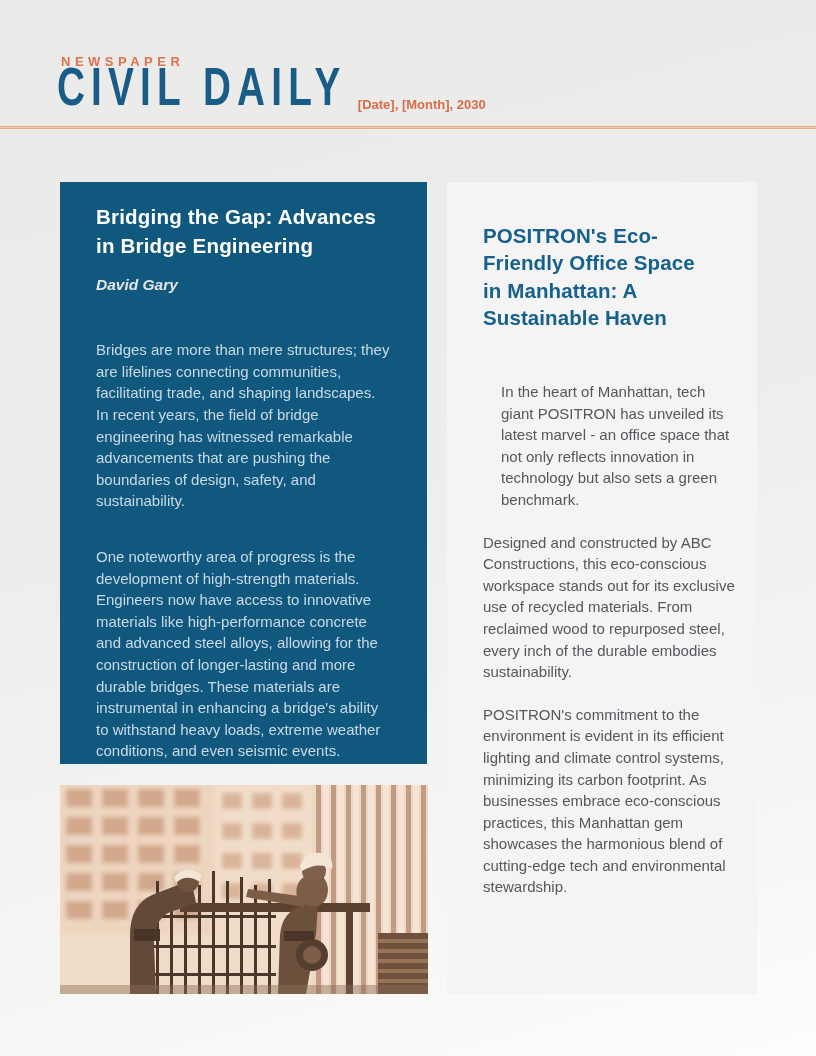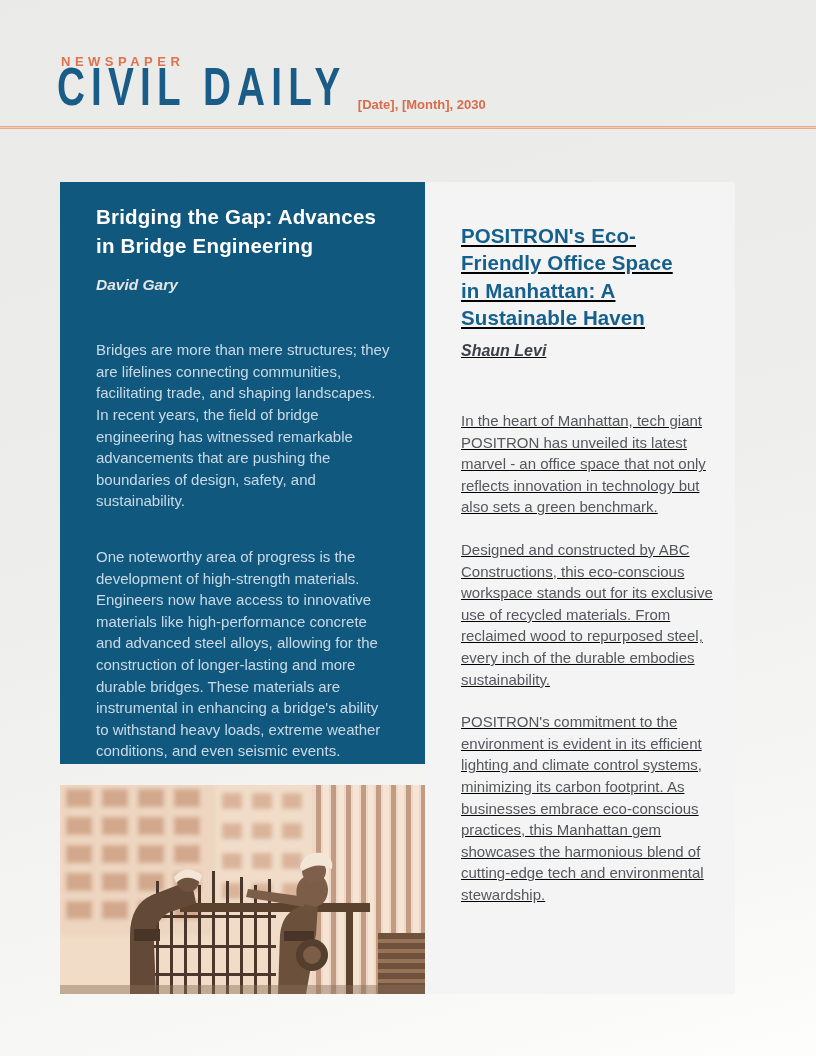--- a/index.html
+++ b/index.html
@@ -94,25 +94,24 @@
     position: absolute;
     left: 60px; top: 785px;
     width: 368px; height: 209px;
     overflow: hidden;
   }
   .photo svg { display: block; }
 
   
   .article-right {
     position: absolute;
-    left: 425px; top: 182px;
+    left: 447px; top: 182px;
     width: 310px; height: 812px;
     background: #f4f4f4;
     padding: 40px 22px 0 36px;
-    text-decoration: underline;
   }
   .article-right h2 {
     max-width: 218px;
     font-size: 20.5px;
     line-height: 1.33;
     font-weight: bold;
     color: #15608c;
     letter-spacing: 0.1px;
   }
   .article-right .byline {
@@ -121,21 +120,21 @@
     font-style: italic;
     font-weight: bold;
     color: #3c4049;
   }
   .article-right p {
     max-width: 252px;
     font-size: 15px;
     line-height: 1.44;
     color: #55575c;
   }
-  .article-right p.first { margin-top: 50px; }
+  .article-right p.first { margin-top: 50px; margin-left: 18px; }
   .article-right p.next  { margin-top: 21px; }
 </style>
 </head>
 <body>
 
 <div class="page">
 
   <div class="kicker">NEWSPAPER</div>
   <div class="masthead-row">
     <span class="masthead">CIVIL DAILY</span>
@@ -270,19 +269,18 @@
       </g>
 
       <rect x="0" y="200" width="368" height="9" fill="#7a6350" opacity="0.45"></rect>
 
       <rect x="0" y="0" width="368" height="209" fill="#e8b48e" opacity="0.14"></rect>
     </svg>
   </div>
 
   <section class="article-right">
     <h2>POSITRON's Eco-Friendly Office Space in Manhattan: A Sustainable Haven</h2>
-    <div class="byline">Shaun Levi</div>
     <p class="first">In the heart of Manhattan, tech giant POSITRON has unveiled its latest marvel - an office space that not only reflects innovation in technology but also sets a green benchmark.</p>
     <p class="next">Designed and constructed by ABC Constructions, this eco-conscious workspace stands out for its exclusive use of recycled materials. From reclaimed wood to repurposed steel, every inch of the durable embodies sustainability.</p>
     <p class="next">POSITRON's commitment to the environment is evident in its efficient lighting and climate control systems, minimizing its carbon footprint. As businesses embrace eco-conscious practices, this Manhattan gem showcases the harmonious blend of cutting-edge tech and environmental stewardship.</p>
   </section>
 
 </div>
 
 </body></html>

